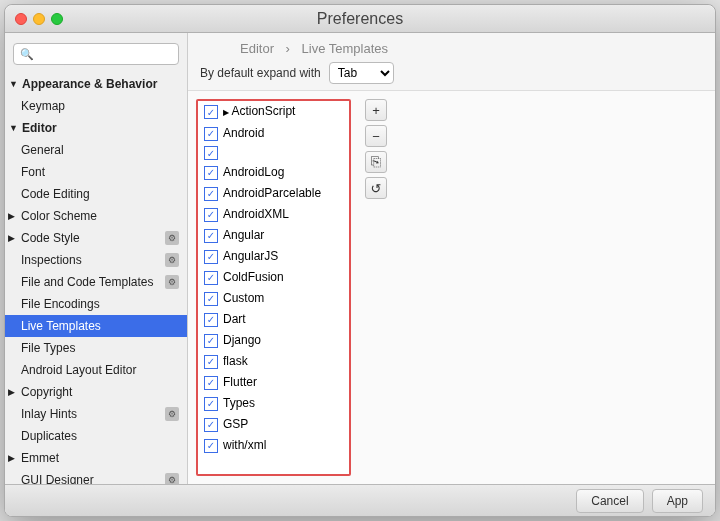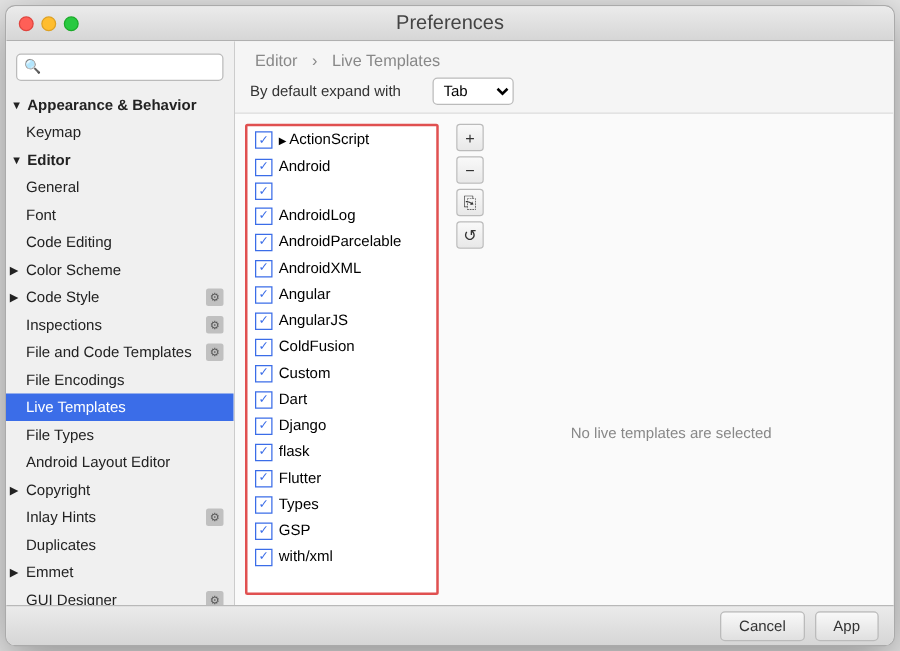--- a/index.html
+++ b/index.html
@@ -130,26 +130,27 @@
     }
     .main-header {
       padding: 8px 12px 6px 12px;
       border-bottom: 1px solid #ddd;
       background: #f5f5f5;
     }
     .breadcrumb {
       font-size: 13px;
       color: #444;
       margin-bottom: 6px;
+      margin-left: 36px;
     }
     .breadcrumb span { color: #888; margin: 0 4px; }
     .toolbar-row {
       display: flex;
       align-items: center;
-      gap: 25px;
+      gap: 8px;
     }
     .toolbar-label { font-size: 12px; color: #333; }
     .select-box {
       height: 22px;
       border: 1px solid #bbb;
       border-radius: 4px;
       background: white;
       font-size: 12px;
       padding: 0 4px;
       cursor: pointer;
@@ -443,23 +444,20 @@
           </div>
         </div>
 
         <div style="display:flex; flex-direction:column; flex:1;">
           <div class="right-buttons">
             <button class="icon-btn">+</button>
             <button class="icon-btn">−</button>
             <button class="icon-btn">⎘</button>
             <button class="icon-btn">↺</button>
           </div>
-          <div class="no-selection-msg">
-            <span>No live templates are selected</span>
-          </div>
         </div>
       </div>
     </div>
   </div>
 
   <div class="bottom-bar">
     <button class="btn btn-cancel">Cancel</button>
     <button class="btn btn-apply">App</button>
   </div>
 </div>

